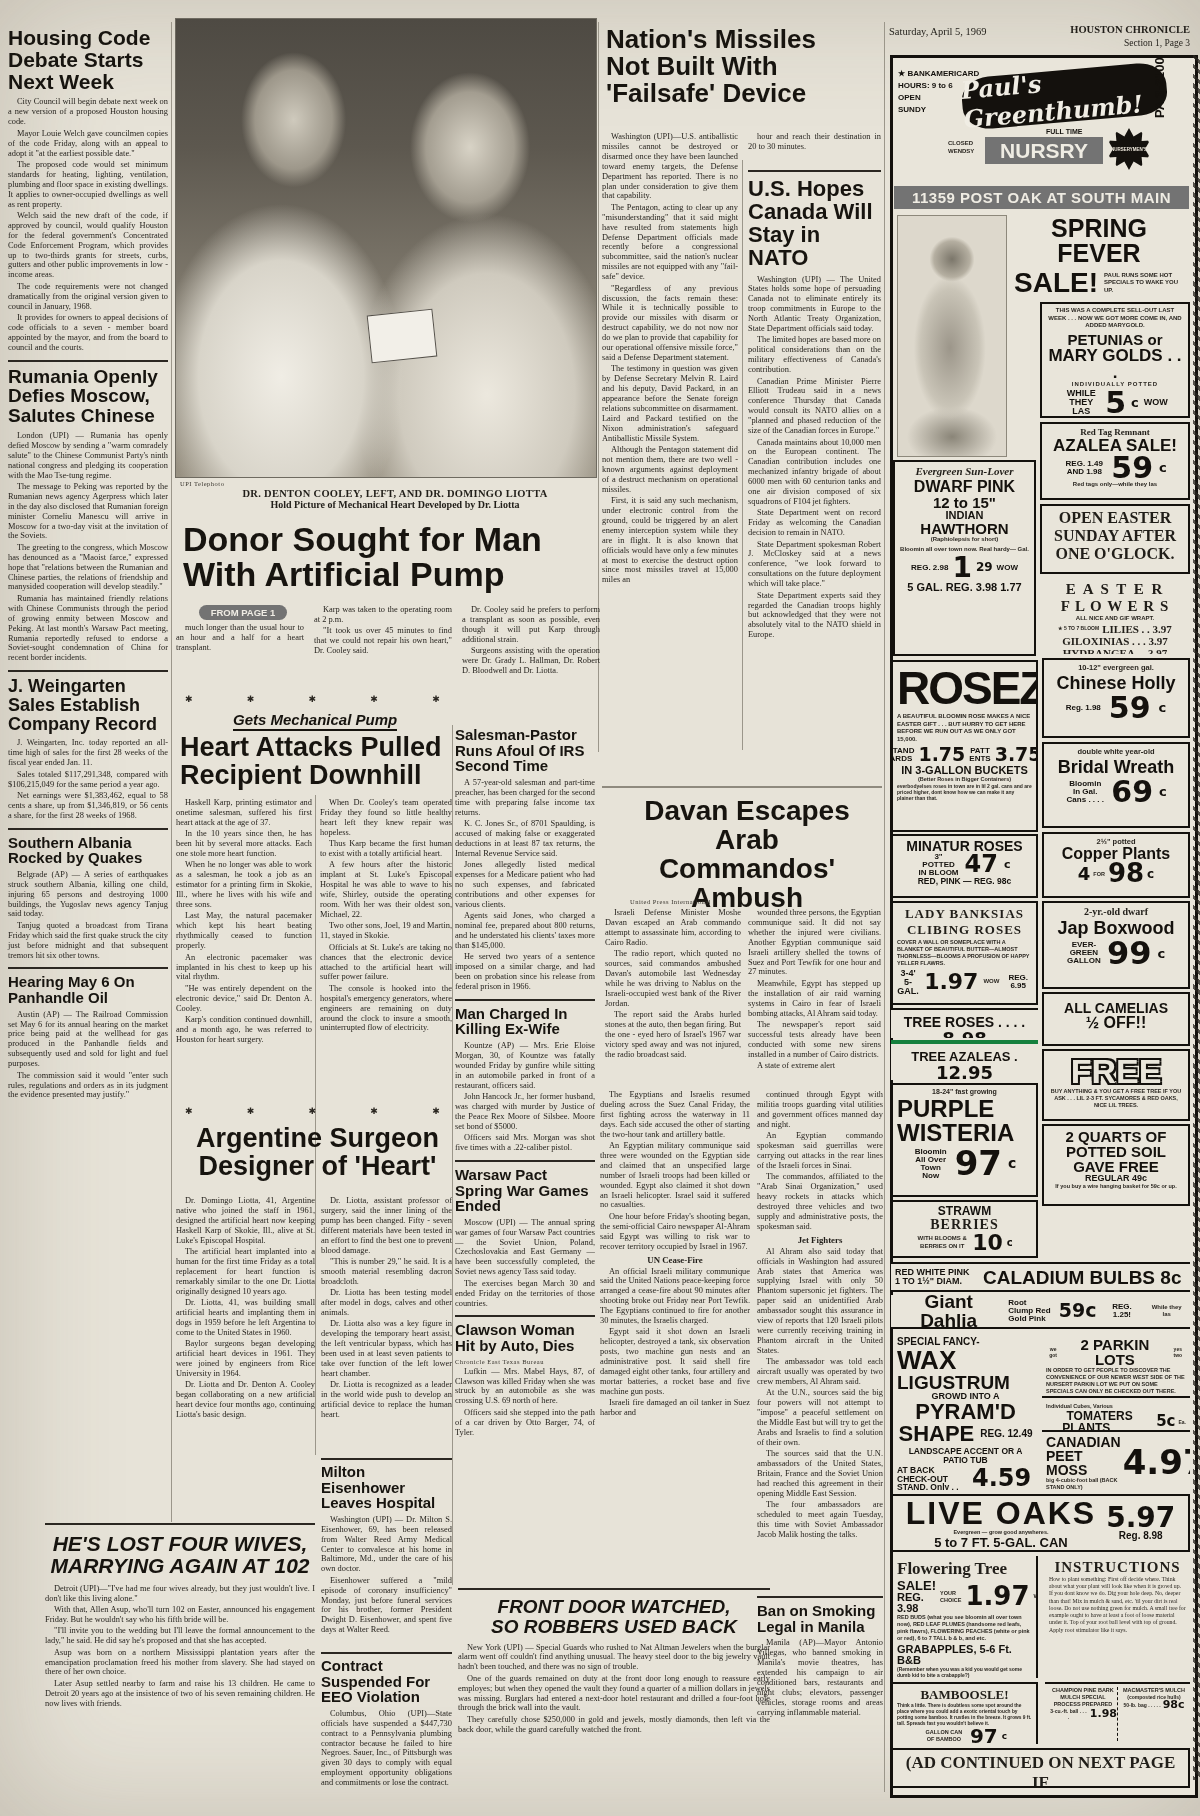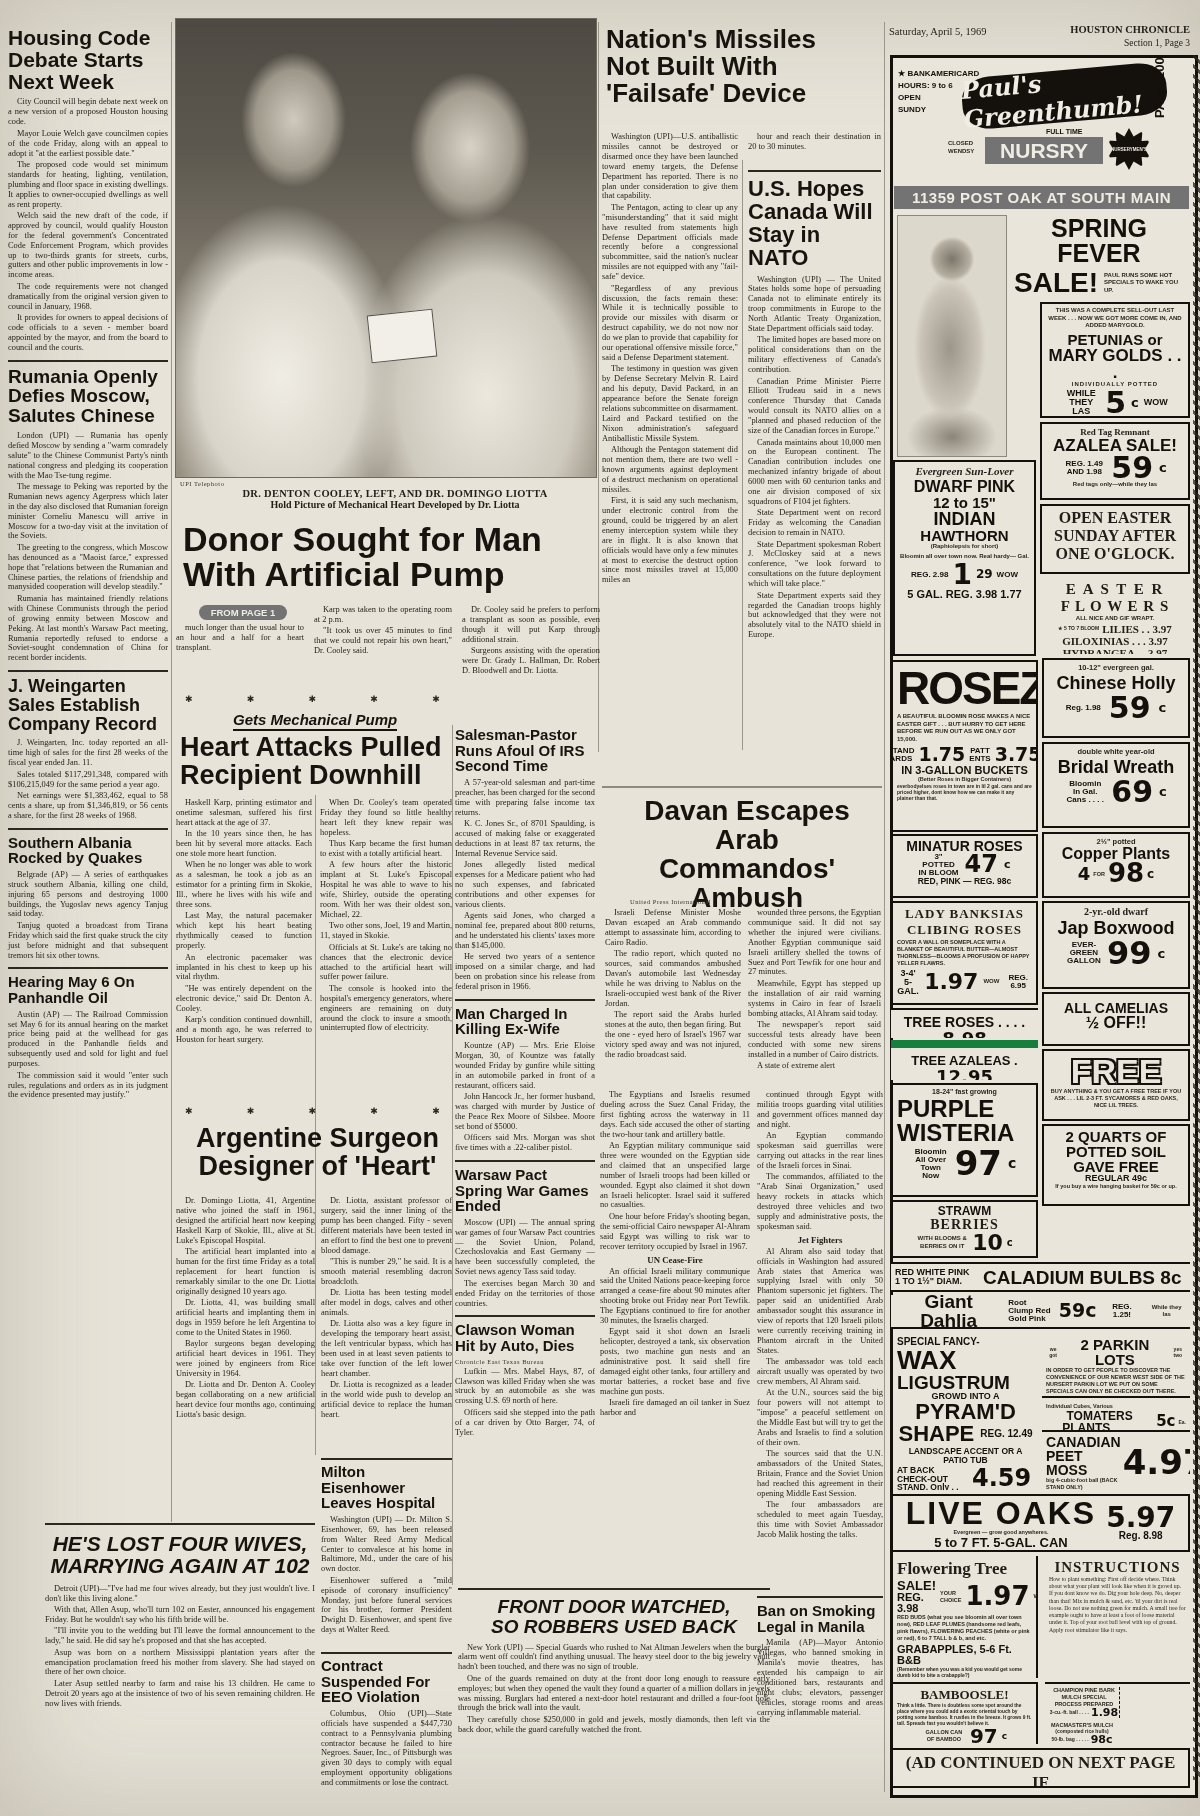--- a/index.html
+++ b/index.html
@@ -389,21 +389,21 @@
       <span class="price" style="font-size:30px;">59</span>
         <span class="price cent" style="font-size:13px;">c</span>
     </div>
     <div class="fine">Red tags only—while they las</div>
   </div>
 
   <div class="adbox" style="left:893px;top:460px;width:143px;height:196px;">
     <div class="serifad hi" style="font-size:11px;">Evergreen Sun-Lover</div>
     <div class="adt" style="font-size:16px;margin-top:2px;">DWARF PINK</div>
     <div class="adt" style="font-size:15px;">12 to 15"</div>
-    <div class="adt" style="font-size:18px;">INDIAN</div>
+    <div class="adt" style="font-size:11px;">INDIAN</div>
     <div class="adt" style="font-size:15px;">HAWTHORN</div>
     <div class="fine">(Raphiolepsis for short)</div>
     <div class="fine" style="margin-top:2px;">Bloomin all over town now. Real hardy— Gal.</div>
     <div style="display:flex;align-items:center;justify-content:center;gap:4px;margin-top:2px;">
       <span class="adt" style="font-size:8px;">REG. 2.98</span>
       <span class="price" style="font-size:28px;">1</span>
         <span class="price cent" style="font-size:12px;">29</span>
       <span class="adt" style="font-size:8px;">WOW</span>
     </div>
     <div class="adt" style="font-size:11px;margin-top:2px;">5 GAL. REG. 3.98  1.77</div>
@@ -501,21 +501,21 @@
       <span class="adt" style="font-size:8px;width:34px;">EVER- GREEN GALLON</span>
       <span class="price" style="font-size:32px;">99</span>
         <span class="price cent" style="font-size:13px;">c</span>
     </div>
   </div>
 
   <div class="adbox noborder" style="left:891px;top:1008px;width:147px;height:30px;border-top:2px solid #14110d;">
     <span class="adt" style="font-size:14px;">TREE ROSES . . . .</span>
     <span class="price" style="font-size:18px;">8.98</span>
   </div>
-  <div class="adbox noborder" style="left:891px;top:1040px;width:147px;height:40px;border-top:8px solid #15803d;">
+  <div class="adbox noborder" style="left:891px;top:1040px;width:147px;height:40px;border-top:4px solid #15803d;">
     <span class="adt" style="font-size:13px;">TREE AZALEAS .</span>
     <span class="price" style="font-size:18px;">12.95</span>
     
   </div>
 
   <div class="adbox" style="left:1042px;top:992px;width:148px;height:54px;">
     <div class="adt" style="font-size:14px;margin-top:4px;">ALL CAMELIAS</div>
     <div class="adt" style="font-size:16px;">½ OFF!!</div>
   </div>
 
@@ -648,21 +648,21 @@
   <div class="adbox noborder" style="left:893px;top:1682px;width:145px;height:62px;border-top:2px solid #14110d;border-right:2px solid #14110d;">
     <div class="serifad" style="font-size:13px;">BAMBOOSLE!</div>
     <div class="fine" style="font-size:4.8px;text-align:left;">Think a little. There is doubtless some spot around the place where you could add a exotic oriental touch by potting some bamboo. It rustles in the breeze. It grows 9 ft. tall. Spreads fast you wouldn't believe it.</div>
     <div style="display:flex;justify-content:center;align-items:center;gap:4px;">
       <span class="fine" style="font-size:5.5px;width:44px;">GALLON CAN OF BAMBOO</span>
       <span class="price" style="font-size:20px;">97</span>
         <span class="price cent" style="font-size:9px;">c</span>
     </div>
   </div>
 
-  <div class="adbox noborder" style="left:1045px;top:1682px;width:145px;height:62px;border-top:2px solid #14110d;display:flex;gap:4px;flex-direction:column;">
+  <div class="adbox noborder" style="left:1045px;top:1682px;width:145px;height:62px;border-top:2px solid #14110d;display:flex;gap:4px;">
     <div style="width:70px;border-right:1px dashed #14110d;">
       <div class="fine" style="font-size:5.5px;">CHAMPION PINE BARK MULCH SPECIAL PROCESS PREPARED</div>
       <div style="display:flex;gap:2px;justify-content:center;align-items:center;">
         <span class="fine" style="font-size:5px;">3-cu.-ft. ball . . . .</span>
         <span class="price" style="font-size:11px;">1.98</span>
       </div>
     </div>
     <div style="width:66px;">
       <div class="fine" style="font-size:5.5px;">MACMASTER'S MULCH</div>
       <div class="fine" style="font-size:5px;">(composted rice hulls)</div>

